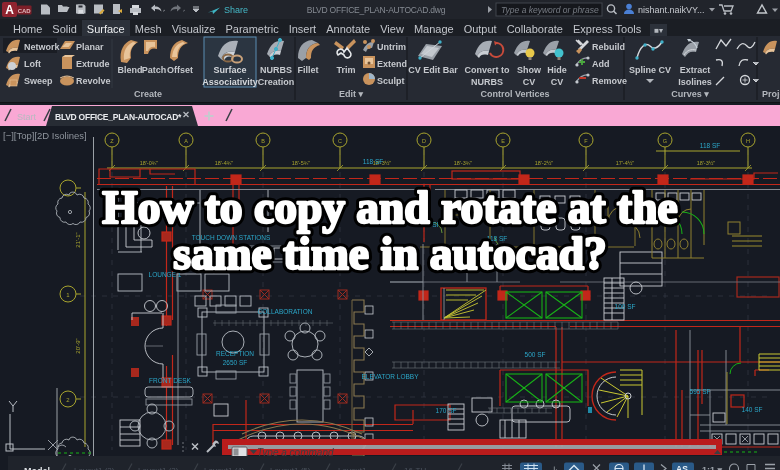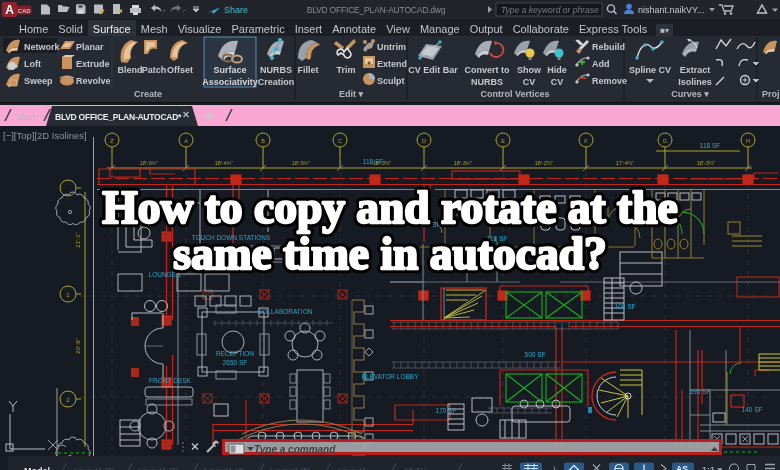--- a/index.html
+++ b/index.html
@@ -2,21 +2,21 @@
 <html><head>
 <meta charset="utf-8">
 <style>
   html,body{margin:0;padding:0;}
   body{width:780px;height:470px;overflow:hidden;background:#161a23;font-family:"Liberation Sans",sans-serif;position:relative;}
   .bar{position:absolute;left:0;width:780px;z-index:3;}
   #titlebar{top:0;height:19px;background:#21242b;}
   #tabsrow{top:19px;height:19px;background:#1b1e24;}
   #ribbon{top:36px;height:67px;background:#262a33;font-weight:bold;}
   #doctabs{top:105px;height:21px;background:#f9a8d4;}
-  #cmdbar{position:absolute;z-index:6;left:222px;top:439px;width:500px;height:16px;background:rgba(163,165,169,0.93);border:3px solid #b91c1c;box-sizing:border-box;font-weight:bold;}
+  #cmdbar{position:absolute;z-index:6;left:222px;top:439px;width:500px;height:16px;background:rgba(163,165,169,0.93);border:6px solid #b91c1c;box-sizing:border-box;}
   #statusbar{position:absolute;z-index:6;left:0;top:456px;width:780px;height:14px;background:#1f232b;margin-left:8px;}
   #plansvg{position:absolute;left:0;top:0;z-index:1;}
   .tab{display:inline-block;color:#c3c6cc;font-size:11px;padding:3px 5px 0 5px;height:16px;}
   .tab.active{background:#2c313a;color:#eceef0;}
   #vplabel{position:absolute;z-index:2;left:3px;top:130px;color:#8f959d;font-size:9.5px;}
 </style>
 </head>
 <body>
 
 <div id="titlebar" class="bar">
@@ -74,21 +74,21 @@
   <path d="M719 5 h3 l2 6 h7 l2-5 h-9" fill="none" stroke="#b9bdc3" stroke-width="1.3"></path>
   <circle cx="725" cy="13.5" r="1.3" fill="#b9bdc3"></circle>
       <circle cx="731" cy="13.5" r="1.3" fill="#b9bdc3"></circle>
 
   <path d="M757.5 13 L762 5 L766.5 13 Z" fill="none" stroke="#c2c6cb" stroke-width="1.4"></path>
   <path d="M772 8.5 l3 3.5 3-3.5 z" fill="#9a9ea5"></path>
 </svg>
 </div>
 
 <div id="tabsrow" class="bar">
-    <div style="padding-left:14px;white-space:nowrap;">
+    <div style="padding-left:8px;white-space:nowrap;">
 <span class="tab">Home</span><span class="tab">Solid</span><span class="tab active">Surface</span><span class="tab">Mesh</span><span class="tab">Visualize</span><span class="tab">Parametric</span><span class="tab">Insert</span><span class="tab">Annotate</span><span class="tab">View</span><span class="tab">Manage</span><span class="tab">Output</span><span class="tab">Collaborate</span><span class="tab">Express Tools</span><span style="display:inline-block;margin-left:4px;padding:2px 4px;background:#2c313a;color:#b3b7bd;font-size:8px;">■▾</span>
 </div>
   </div>
 
 <div id="ribbon" class="bar">
 <svg width="780" height="67" viewBox="0 0 780 67" font-family="Liberation Sans, sans-serif">
   <defs>
     <g id="sheet">
           <path d="M1 13 C4 4 8 1 15 2 L13 10 C8 9 5 10 3 14 Z" fill="#c9935d"></path>
           <path d="M3 14 C5 10 8 9 13 10 L12 13 C8 12.5 6 13 4 15.5 Z" fill="#e8c49a"></path>

